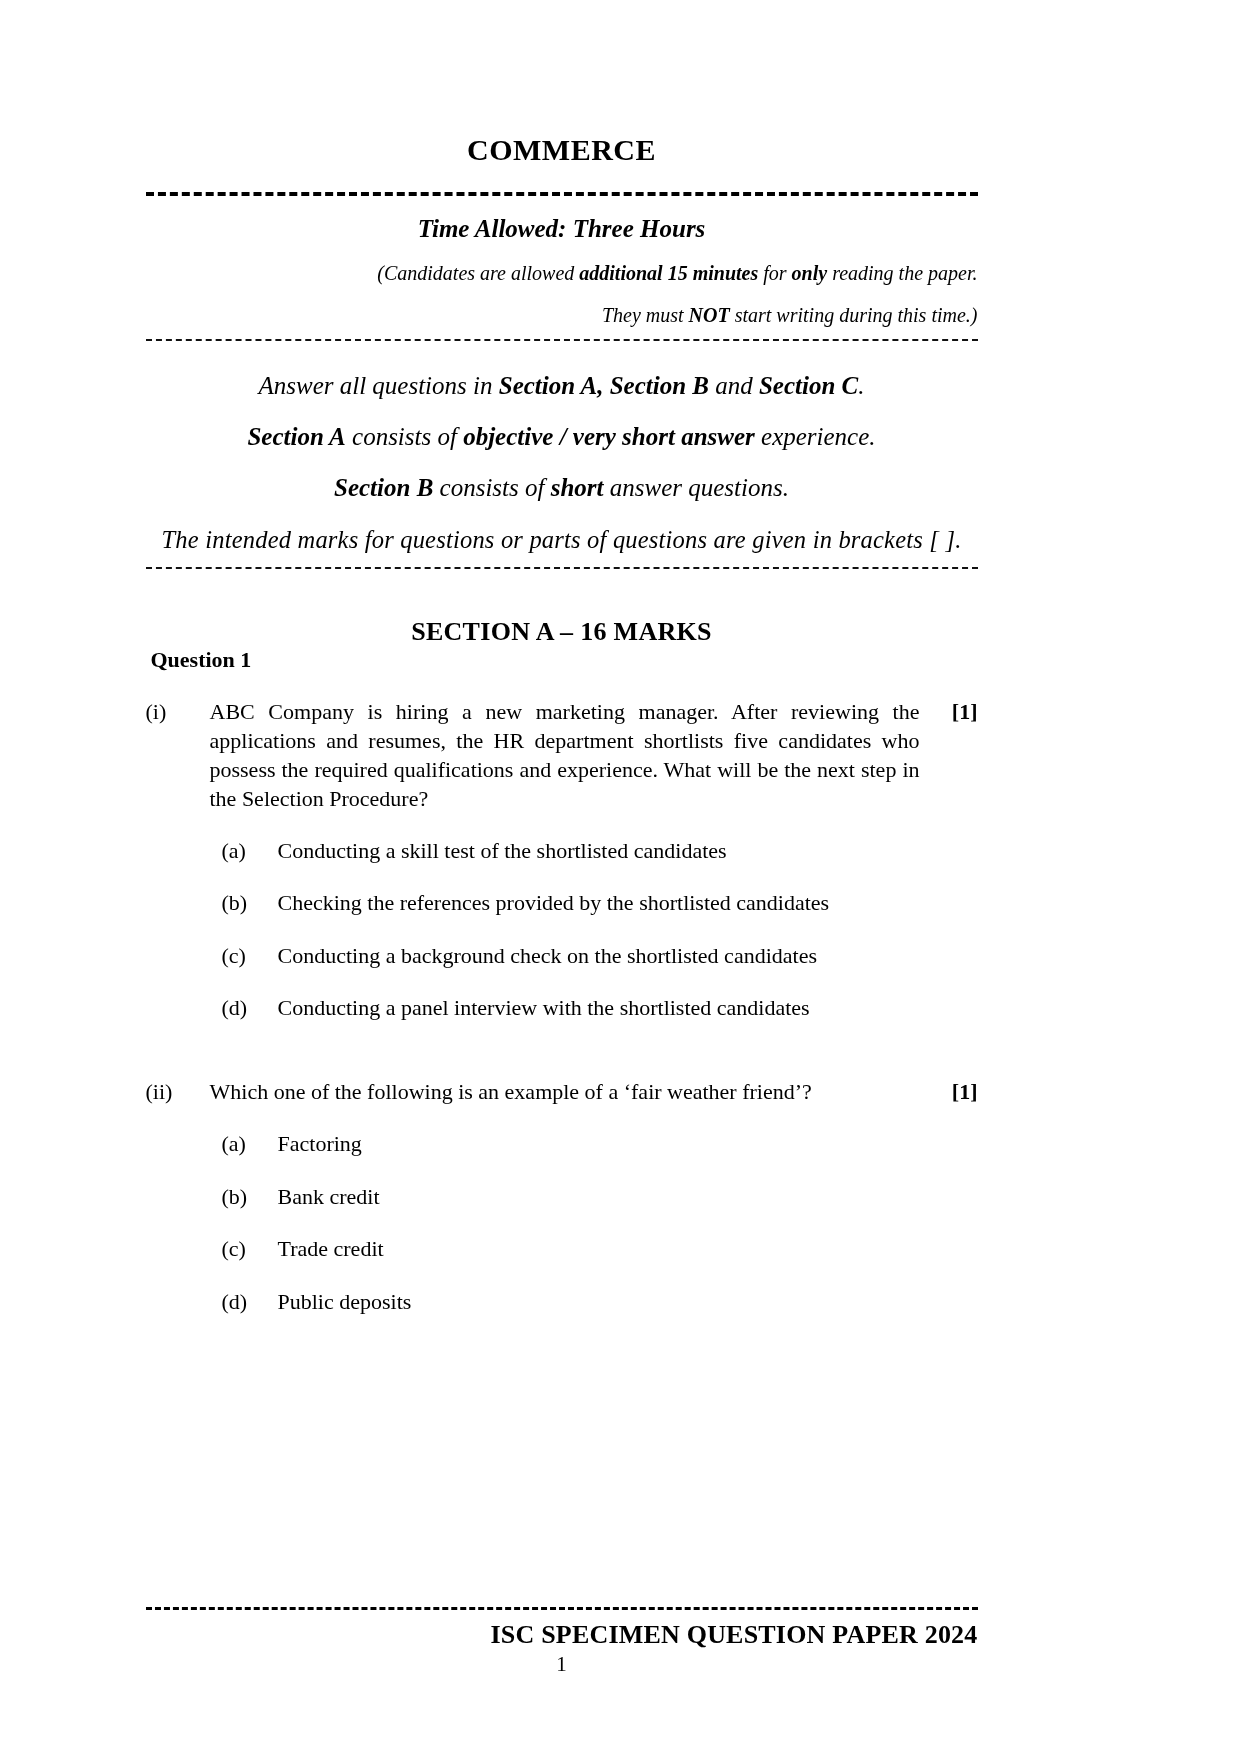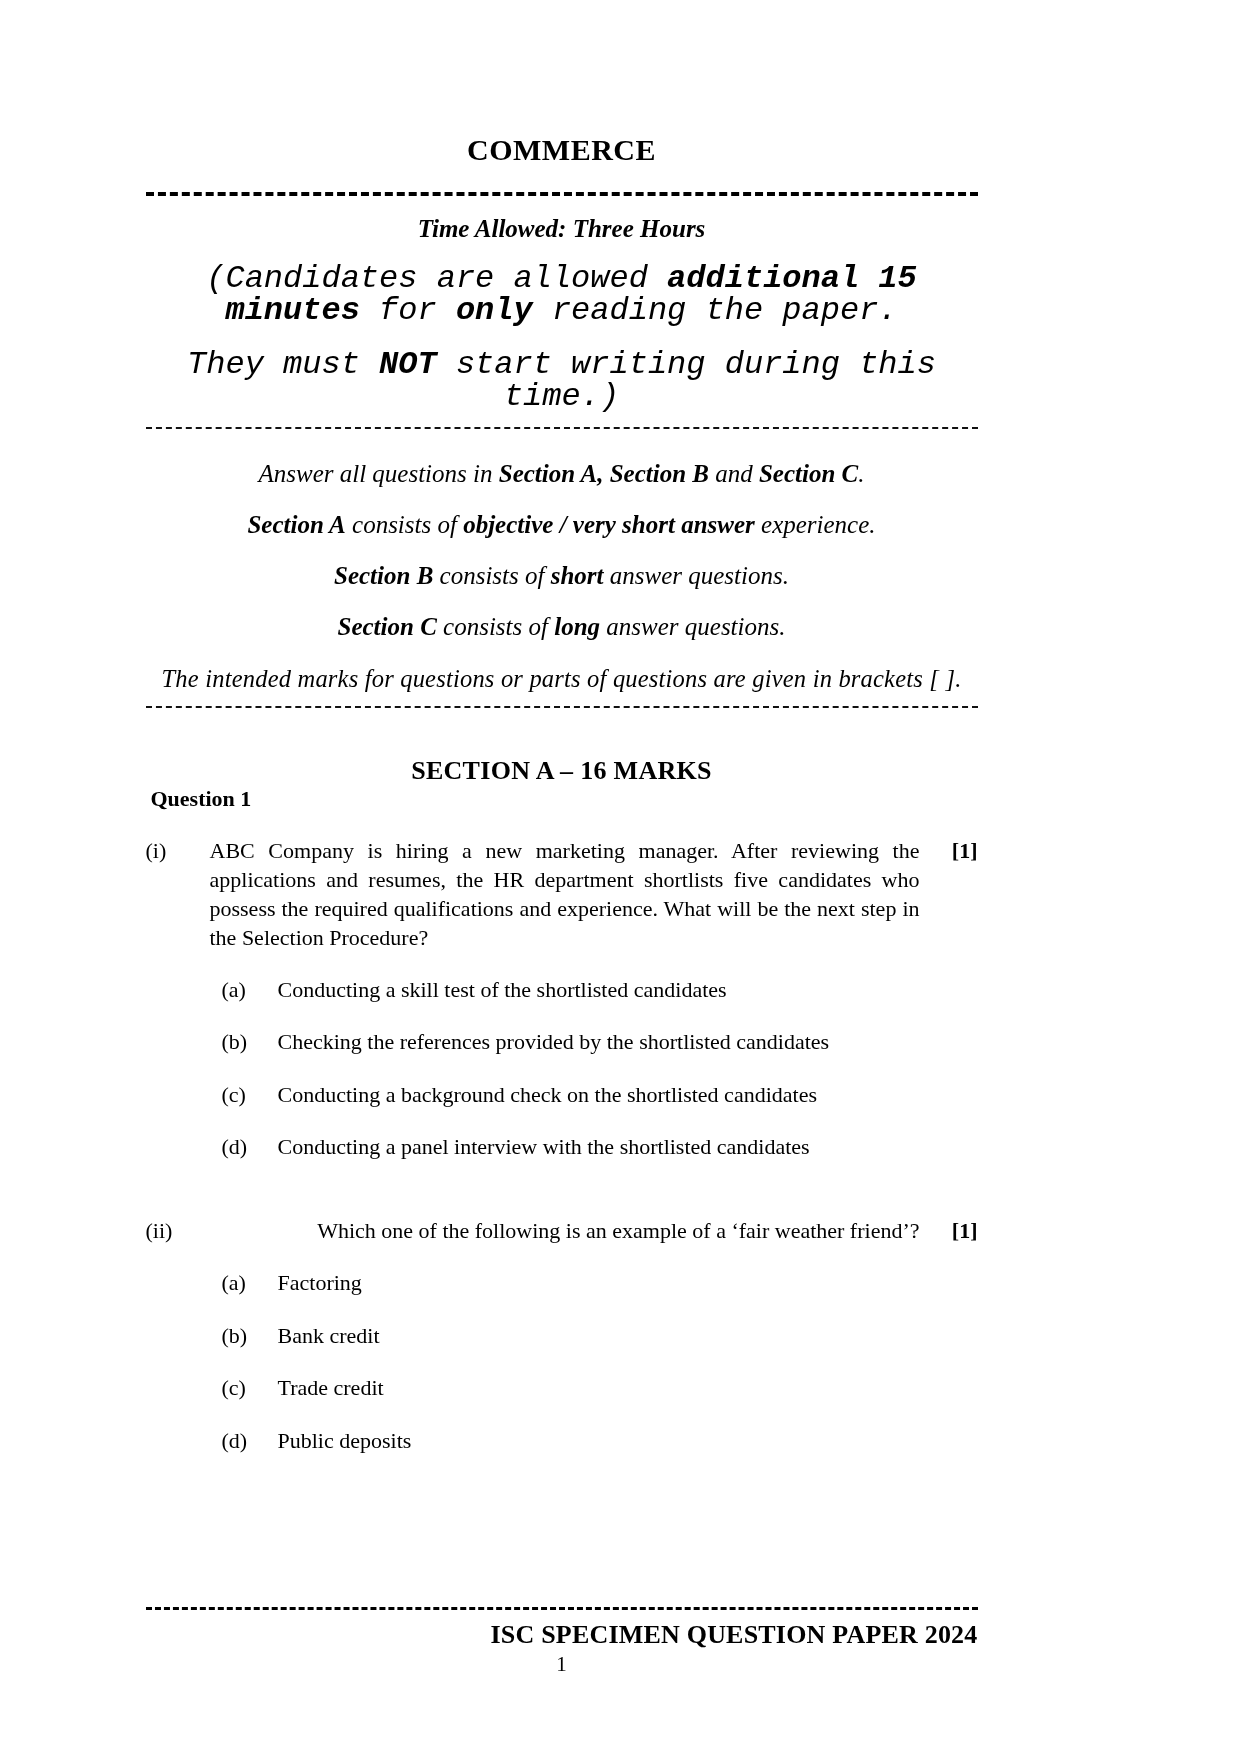--- a/index.html
+++ b/index.html
@@ -67,24 +67,23 @@
     margin-top: 22px;
   }
   .instructions .line:first-child {
     margin-top: 20px;
   }
   .bi {
     font-weight: bold;
     font-style: italic;
   }
   .line-wide {
-    text-align: center;
-    font-size: 32px;
-    font-style: italic;
-    font-family: Liberation Mono, monospace;
+    text-align: right;
+    font-size: 20px;
+    font-style: italic;
   }
 
   .instructions2 {
     font-style: italic;
     text-align: center;
     font-size: 25px;
     line-height: 1.0;
   }
   .instructions2 .line { margin-top: 26px; }
   .instructions2 .line.first { margin-top: 32px; }
@@ -123,21 +122,21 @@
     line-height: 1.32;
   }
   .q-body {
     flex: 1 1 auto;
     font-size: 22px;
     line-height: 1.32;
     text-align: justify;
     text-justify: inter-word;
     padding-right: 6px;
   }
-  .q-body.nojust { text-align: right; }
+  .q-body.nojust { text-align: left; }
   .q-marks {
     width: 52px;
     flex: 0 0 52px;
     text-align: right;
     font-size: 22px;
     font-weight: bold;
     line-height: 1.32;
   }
 
   .options {
@@ -211,23 +210,20 @@
     <div class="instructions2">
       <div class="line first">
         <span>Answer all questions in </span><span class="bi">Section A, Section B</span><span> and </span><span class="bi">Section C</span><span>.</span>
       </div>
       <div class="line">
         <span class="bi">Section A</span><span> consists of </span><span class="bi">objective / very short answer</span><span> experience.</span>
       </div>
       <div class="line">
         <span class="bi">Section B</span><span> consists of </span><span class="bi">short</span><span> answer questions.</span>
       </div>
-      <div class="line">
-        <span class="bi">Section C</span><span> consists of </span><span class="bi">long</span><span> answer questions.</span>
-      </div>
       <div class="line marks">The intended marks for questions or parts of questions are given in brackets [ ].</div>
     </div>
 
     <div class="rule-thin"></div>
 
     <div class="section-header">SECTION A – 16 MARKS</div>
 
     <div class="question-label">Question 1</div>
 
     <div class="qrow first">

